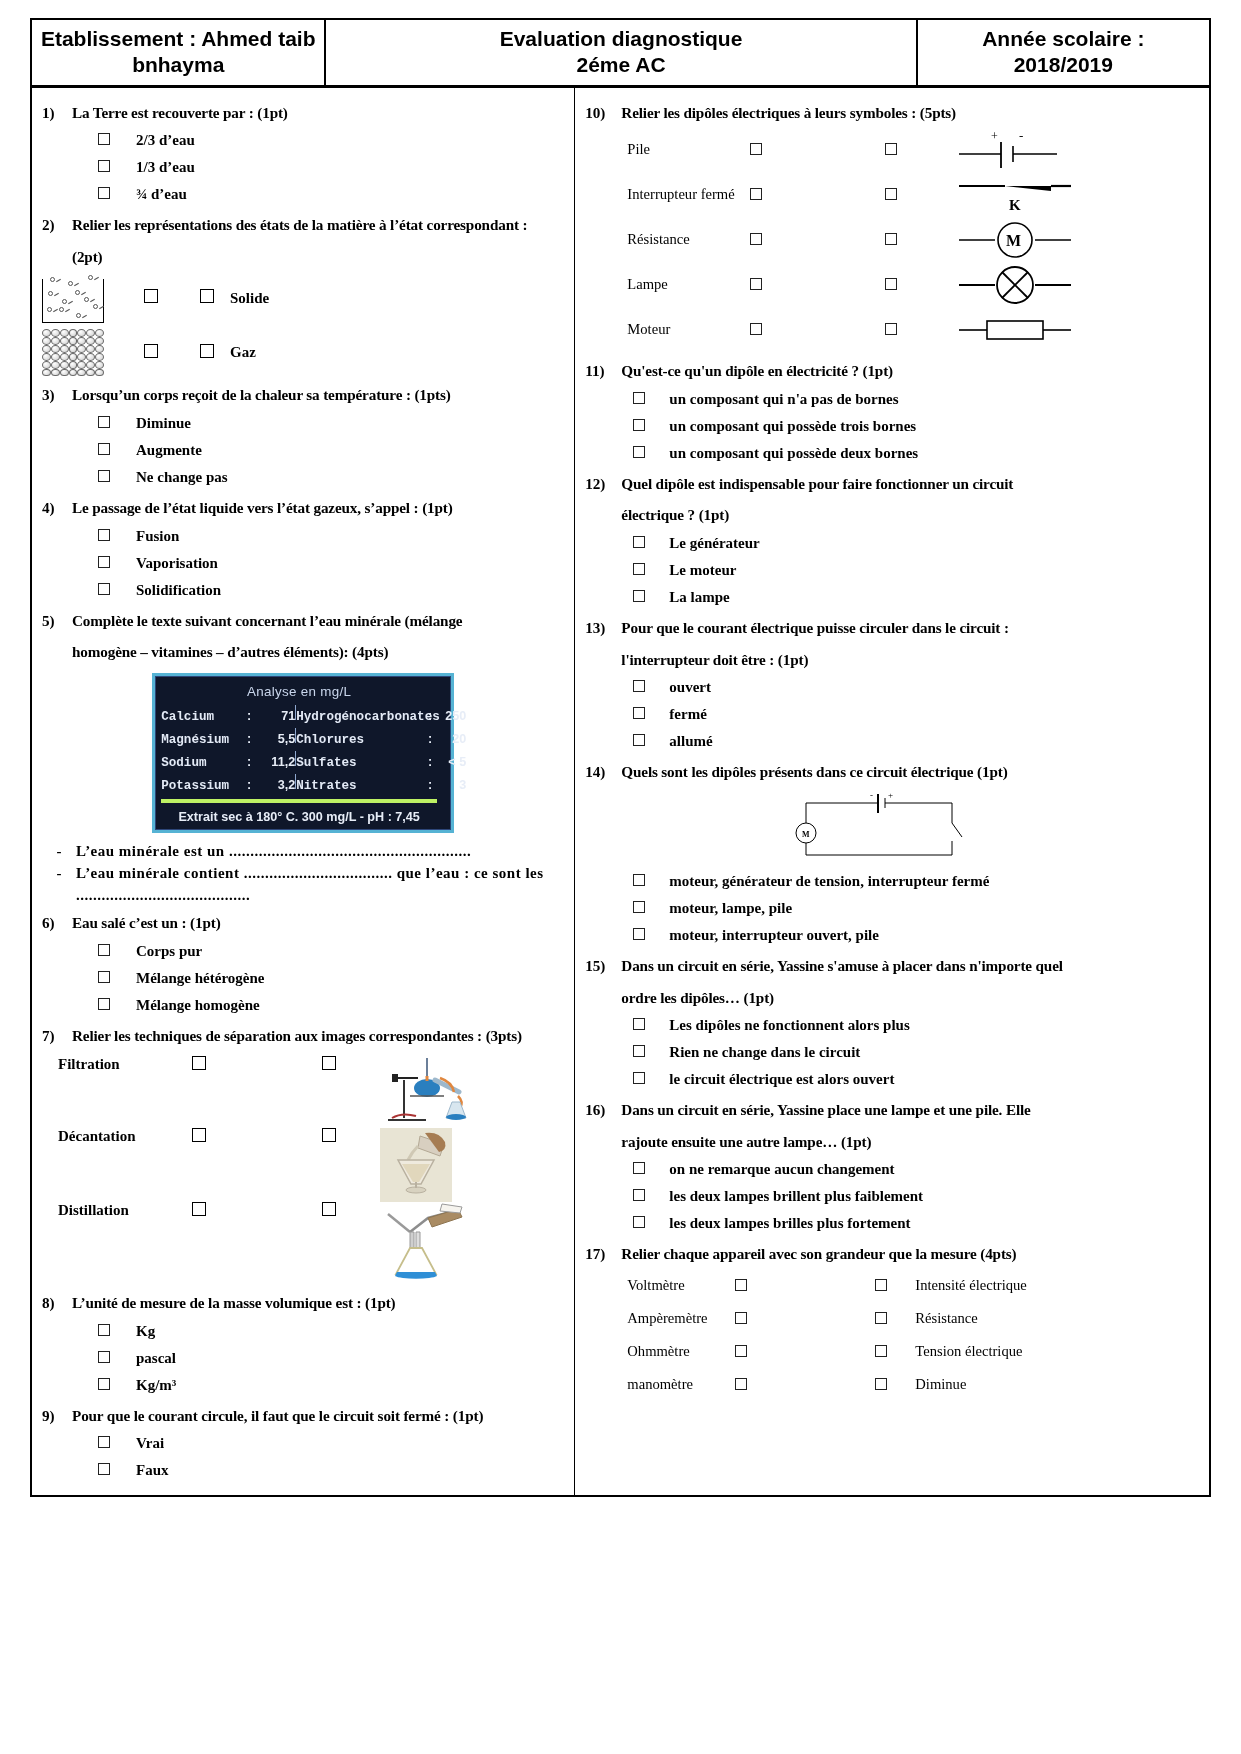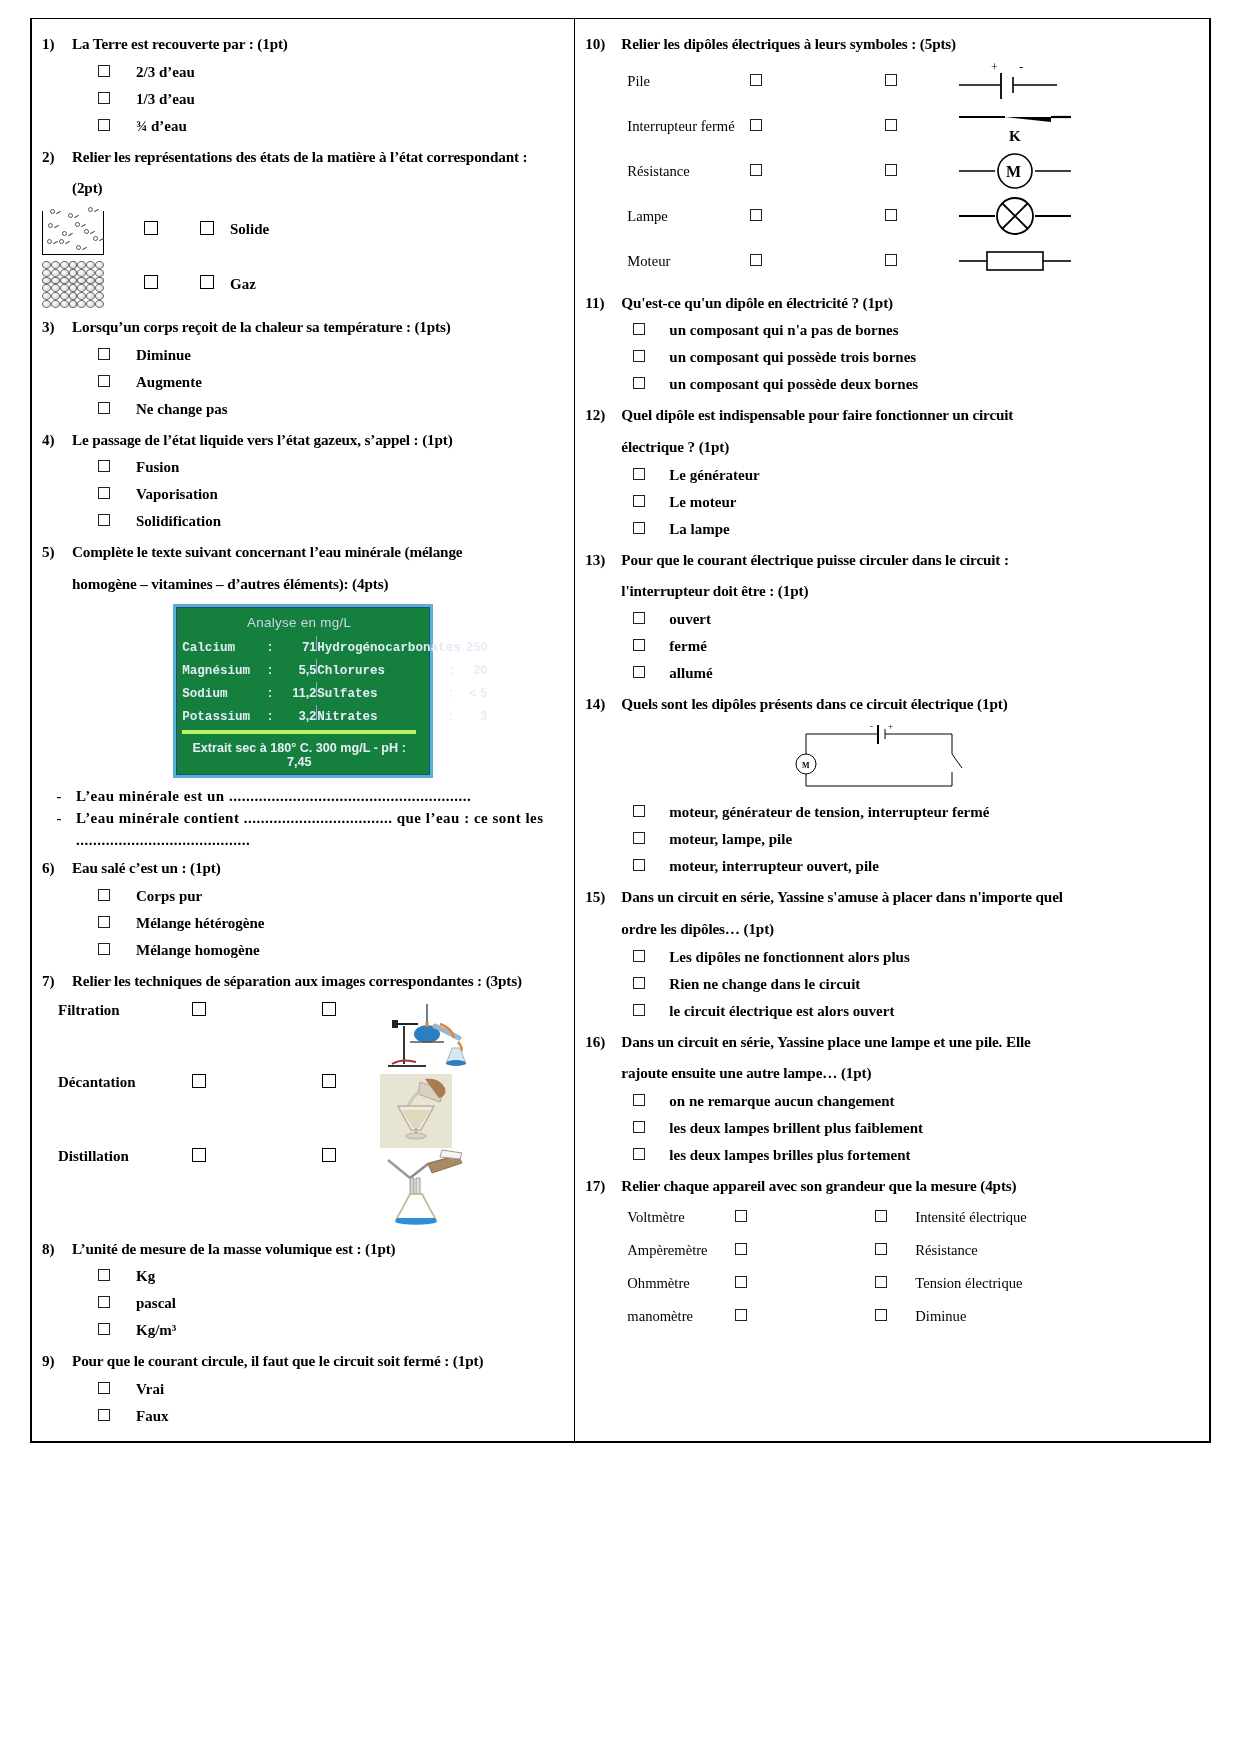--- a/index.html
+++ b/index.html
@@ -71,21 +71,21 @@
             top:2px; left:5px; transform: rotate(-30deg); }
 
   .solidgrid { width: 62px; height: 47px; display:grid;
                grid-template-columns: repeat(7, 1fr); grid-template-rows: repeat(6,1fr);
                gap: 0px; }
   .solidgrid i { display:block; border:1px solid #6a6a6a; border-radius: 50%;
                  background: radial-gradient(circle at 35% 30%, #fff 0%, #dcdcdc 70%, #bdbdbd 100%); }
 
   
   .analyse-wrap { display:flex; justify-content:center; margin: 8px 0 10px 0; }
-  .analyse { width: 260px; background:#15803d; border: 3px solid #56b3d4;
+  .analyse { width: 302px; background:#0f172a; border: 3px solid #56b3d4;
              padding: 5px 14px 6px 6px; color:#e7edf7;
              font-family: "Liberation Sans", sans-serif; font-size: 12.6px;
              box-shadow: inset 0 0 0 1px #2d4679; }
   .analyse .ttl { text-align:center; font-weight:normal; color:#c9d6ec; font-size:13.4px;
                   padding: 3px 0 6px 0; letter-spacing: .3px;}
   .an-grid { display:grid; grid-template-columns: 82px 12px 40px 1px 128px 12px 30px;
              row-gap: 4px; align-items: baseline; }
   .an-grid .nm { font-weight:bold; color:#e3eaf6;font-family:Liberation Mono, monospace; }
   .an-grid .cl { text-align:center; font-weight:bold; }
   .an-grid .vl { text-align:right; font-weight:bold; }
@@ -121,20 +121,33 @@
   .subq .dash { flex: 0 0 34px; text-align:center; }
   .circuit-wrap { display:flex; justify-content:center; margin: 4px 0 6px 0; }
 </style>
 </head>
 <body>
 
 <div class="page">
 
   <table class="hdr">
     <tbody>
+        <tr>
+      <td class="hdr-c1 h-big" rowspan="1">
+        <span>Etablissement : Ahmed taib bnhayma</span>
+      </td>
+      <td class="hdr-c2 h-big">
+        <div>Evaluation diagnostique</div>
+        <div>2éme AC</div>
+      </td>
+      <td class="hdr-c3 h-big">
+        <div>Année scolaire :</div>
+        <div>2018/2019</div>
+      </td>
+    </tr>
   </tbody>
     </table>
 
   <table class="body-tbl">
   <tbody>
         <tr>
 
     <td class="col-l">
 
       <div class="q">

